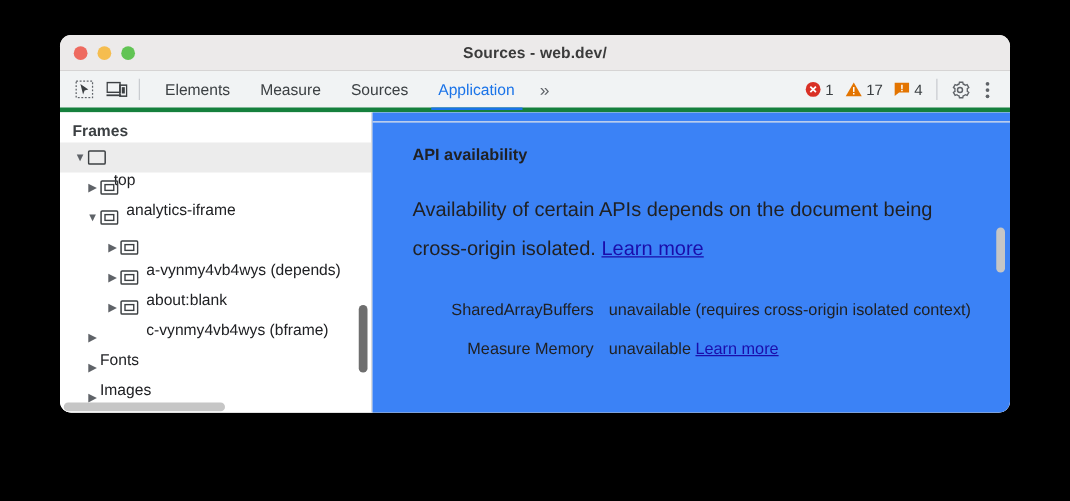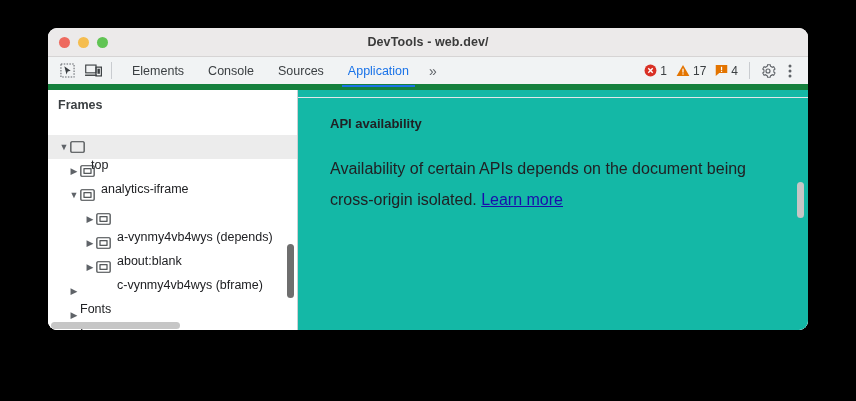--- a/index.html
+++ b/index.html
@@ -59,21 +59,21 @@
     font-weight: bold;
     color: #3b3b3b;
     letter-spacing: 0.1px;
   }
 
   
   .tabbar {
     position: relative;
     height: 33px;
     background: #f1f3f4;
-    border-bottom: 6px solid #15803d;
+    border-bottom: 4px solid #15803d;
     display: flex;
     align-items: center;
     padding-left: 6px;
     box-sizing: border-box;
   }
   .tb-icon {
     width: 26px;
     height: 24px;
     display: flex;
     align-items: center;
@@ -163,21 +163,21 @@
     position: relative;
     width: 249px;
     background: #ffffff;
     border-right: 1px solid #cdd0d3;
     overflow: hidden;
   }
   .frames-header {
     font-size: 12.5px;
     font-weight: bold;
     color: #3c4043;
-    padding: 8px 0 23px 10px;
+    padding: 8px 0 2px 10px;
   }
   .tree {
     position: relative;
     font-size: 12.5px;
     color: #202124;
   }
   .row {
     display: flex;
     align-items: center;
     height: 24px;
@@ -224,21 +224,21 @@
     width: 129px;
     height: 7px;
     background: #c6c6c6;
     border-radius: 4px;
   }
 
   
   .main {
     position: relative;
     flex: 1;
-    background: #14b8a6;
+    background: #3b82f6;
     overflow: hidden;
   }
   .main-topline {
     height: 7px;
     border-bottom: 1px solid #e3e6ea;
   }
   .content {
     padding: 18px 22px 0 32px;
   }
   .sec-title {
@@ -289,21 +289,21 @@
 <body>
 
 <div class="window">
 
   <div class="titlebar">
     <div class="traffic">
       <div class="dot red"></div>
       <div class="dot yellow"></div>
       <div class="dot green"></div>
     </div>
-    <div class="win-title">DevTools - web.dev/</div>
+    <div class="win-title">Sources - web.dev/</div>
   </div>
 
   <div class="tabbar">
     <div class="tb-icon">
       <svg width="15" height="15" viewBox="0 0 16 16">
         <g fill="none" stroke="#5f6368" stroke-width="1.1" stroke-dasharray="1.6 1.4">
           <path d="M1 1 H15 V15 H1 Z"></path>
         </g>
         <path d="M4.6 3.4 L11.4 8.2 L8.2 9 L6.9 12.3 Z" fill="#3c4043"></path>
       </svg>
@@ -316,21 +316,21 @@
         <rect x="13.2" y="6.1" width="2.6" height="5.4" fill="#3c4043"></rect>
       </svg>
     </div>
     <div class="tb-sep"></div>
 
     <div class="tabs">
       <div class="tab">
         <span>Elements</span>
       </div>
       <div class="tab">
-        <span>Console</span>
+        <span>Measure</span>
       </div>
       <div class="tab">
         <span>Sources</span>
       </div>
       <div class="tab active">
         <span>Application</span>
       </div>
       <div class="tab-more">»</div>
     </div>
 
@@ -467,18 +467,28 @@
       <div class="sb-horz"></div>
     </div>
 
     <div class="main">
       <div class="main-topline"></div>
       <div class="content">
         <div class="sec-title">API availability</div>
         <div class="para">
           <span>Availability of certain APIs depends on the document being cross-origin isolated. </span><a class="link">Learn more</a>
         </div>
+        <div class="rows">
+          <div class="kv">
+            <div class="k">SharedArrayBuffers</div>
+            <div class="v">unavailable   (requires cross-origin isolated context)</div>
+          </div>
+          <div class="kv">
+            <div class="k">Measure Memory</div>
+            <div class="v"><span>unavailable </span><a class="link">Learn more</a></div>
+          </div>
+        </div>
       </div>
       <div class="main-sb"></div>
     </div>
 
   </div>
 </div>
 
 </body></html>

